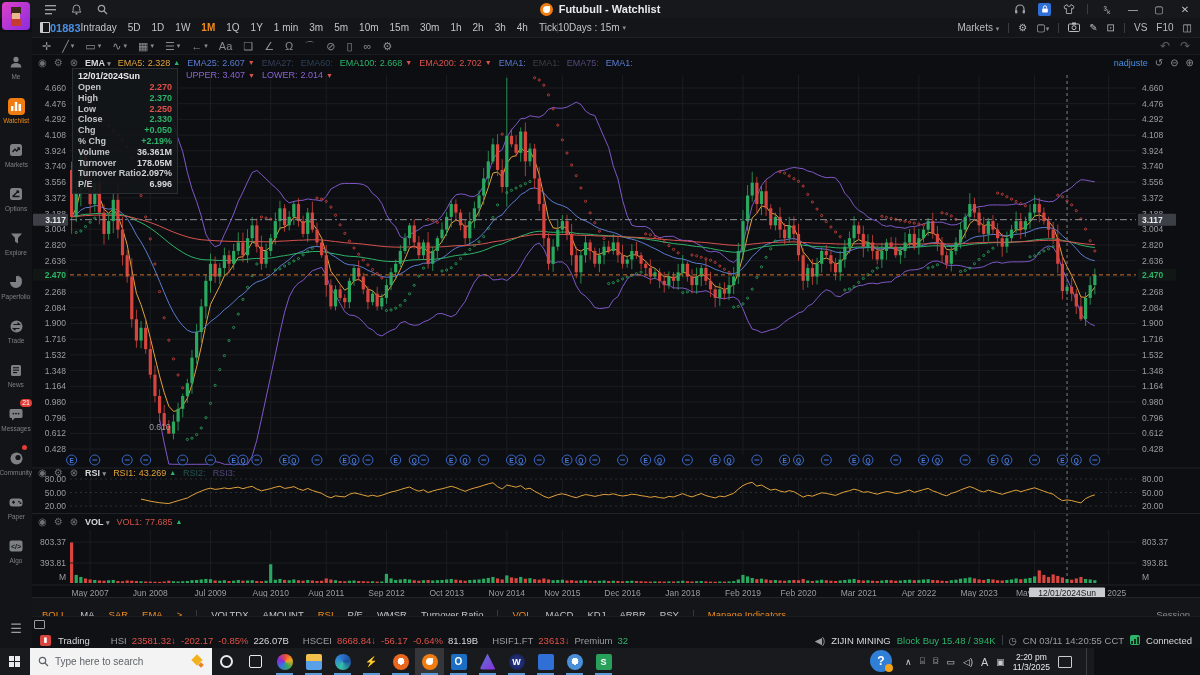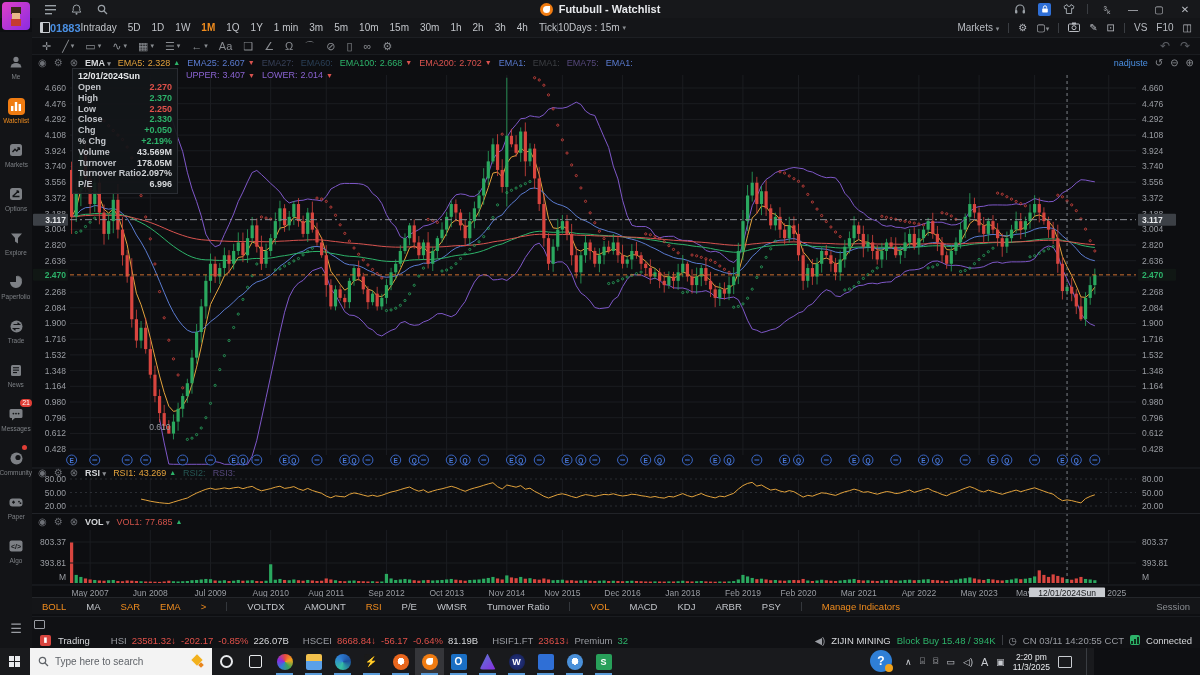--- a/index.html
+++ b/index.html
@@ -55,21 +55,21 @@
   .tri-up{color:#2db36a;font-size:7px;} .tri-down{color:#d9534f;font-size:7px;}
   .adjust-grp{position:absolute;right:6px;top:2px;display:flex;gap:7px;align-items:center;z-index:12;font-size:9px;}
   .adjust-lb{color:#4a8fe2;}
   .adj-ic{color:#8a8d92;font-size:10px;}
   
   .tooltip{position:absolute;left:40px;top:13px;width:106px;background:rgba(19,21,25,.93);border:1px solid #2a2d33;z-index:15;padding:2px 5px 3px 5px;}
   .tt-date{color:#e8eaed;font-size:9px;font-weight:bold;line-height:11px;}
   .tt-row{display:flex;justify-content:space-between;font-size:9px;line-height:10.8px;font-weight:bold;}
   .tt-row .l{color:#c2c5ca;} 
   
-  .indicator-bar{position:absolute;left:0;top:542px;width:1168px;height:15px;background:#141518;border-top:1px solid #24262a;display:flex;align-items:center;gap:20px;padding:8px 10px;z-index:14;font-size:9.5px;}
+  .indicator-bar{position:absolute;left:0;top:542px;width:1168px;height:15px;background:#141518;border-top:1px solid #24262a;display:flex;align-items:center;gap:14px;padding:16px 10px;z-index:14;font-size:9.5px;}
   .itab{color:#c2c5ca;cursor:pointer;white-space:nowrap;}
   .itab.on{color:#f08c1e;}
   .ibar-sep{width:1px;height:9px;background:#34373c;}
   .session{margin-left:auto;color:#8a8d92;}
   
   .info-tabs{position:absolute;left:32px;top:616px;width:1168px;height:16px;background:#101114;display:flex;align-items:center;z-index:20;border-top:1px solid #1a1c20;}
   .info-tabs .mon{width:11px;height:9px;border:1px solid #9a9da3;border-radius:1px;margin:0 6px 0 2px;position:relative;}
   .itabs-row{flex:1;display:flex;justify-content:space-around;color:#c2c5ca;font-size:9.5px;}
   
   .statusbar{position:absolute;left:32px;top:632px;width:1168px;height:16px;background:#101114;display:flex;align-items:center;gap:7px;padding:0 8px;z-index:20;font-size:9.5px;white-space:nowrap;}
@@ -1644,21 +1644,21 @@
       <div class="tt-row">
         <span class="l">Chg</span>
         <span style="color:#2db36a">+0.050</span>
       </div>
       <div class="tt-row">
         <span class="l">% Chg</span>
         <span style="color:#2db36a">+2.19%</span>
       </div>
       <div class="tt-row">
         <span class="l">Volume</span>
-        <span style="color:#d5d7da">43.569M</span>
+        <span style="color:#d5d7da">36.361M</span>
       </div>
       <div class="tt-row">
         <span class="l">Turnover</span>
         <span style="color:#d5d7da">178.05M</span>
       </div>
       <div class="tt-row">
         <span class="l">Turnover Ratio</span>
         <span style="color:#d5d7da">2.097%</span>
       </div>
       <div class="tt-row">

